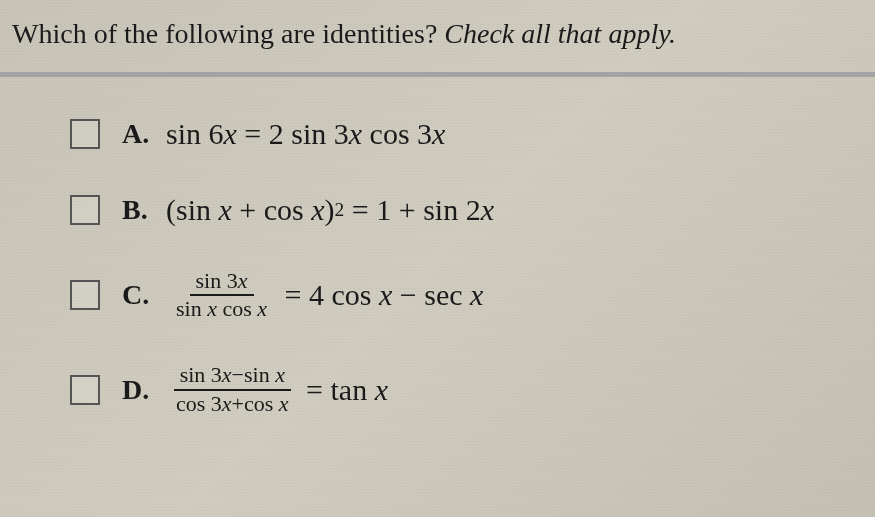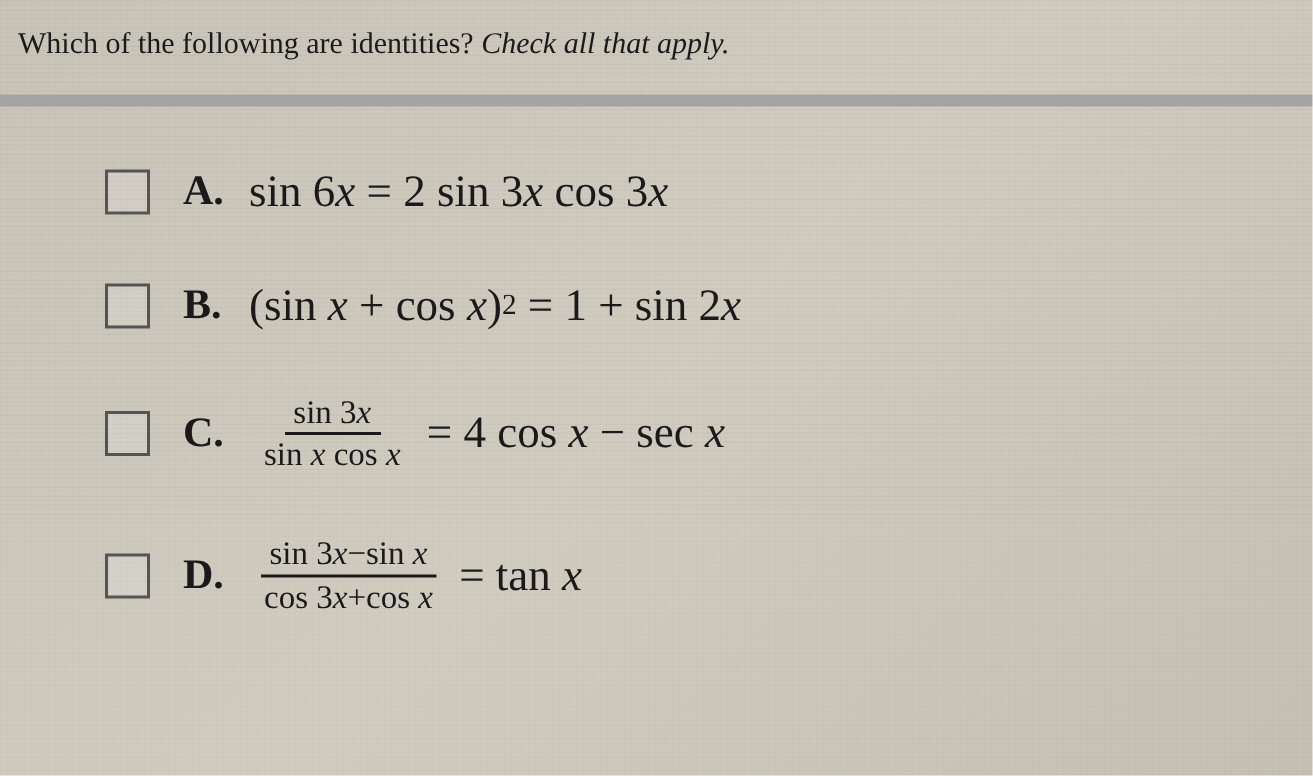--- a/index.html
+++ b/index.html
@@ -22,22 +22,22 @@
       right: 0;
       bottom: 0;
       background-image: 
         repeating-linear-gradient(0deg, rgba(0,0,0,0.03) 0px, transparent 1px, transparent 3px),
         repeating-linear-gradient(90deg, rgba(0,0,0,0.02) 0px, transparent 1px, transparent 4px);
       pointer-events: none;
     }
     
     .question-text {
       padding: 18px 12px 22px 12px;
-      font-size: 20px;
-      border-bottom: 8px solid #a3a3a3;
+      font-size: 28px;
+      border-bottom: 5px solid #a3a3a3;
       position: relative;
     }
     
     .question-text .italic {
       font-style: italic;
     }
     
     .options {
       padding: 40px 40px 20px 70px;
     }

